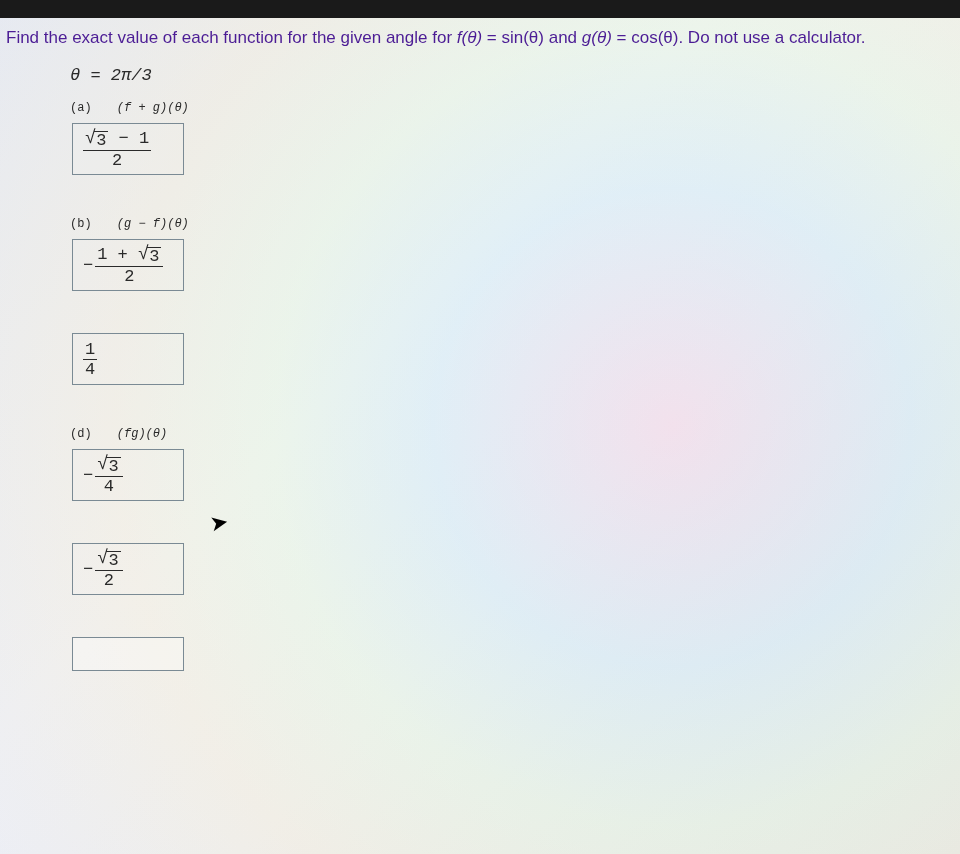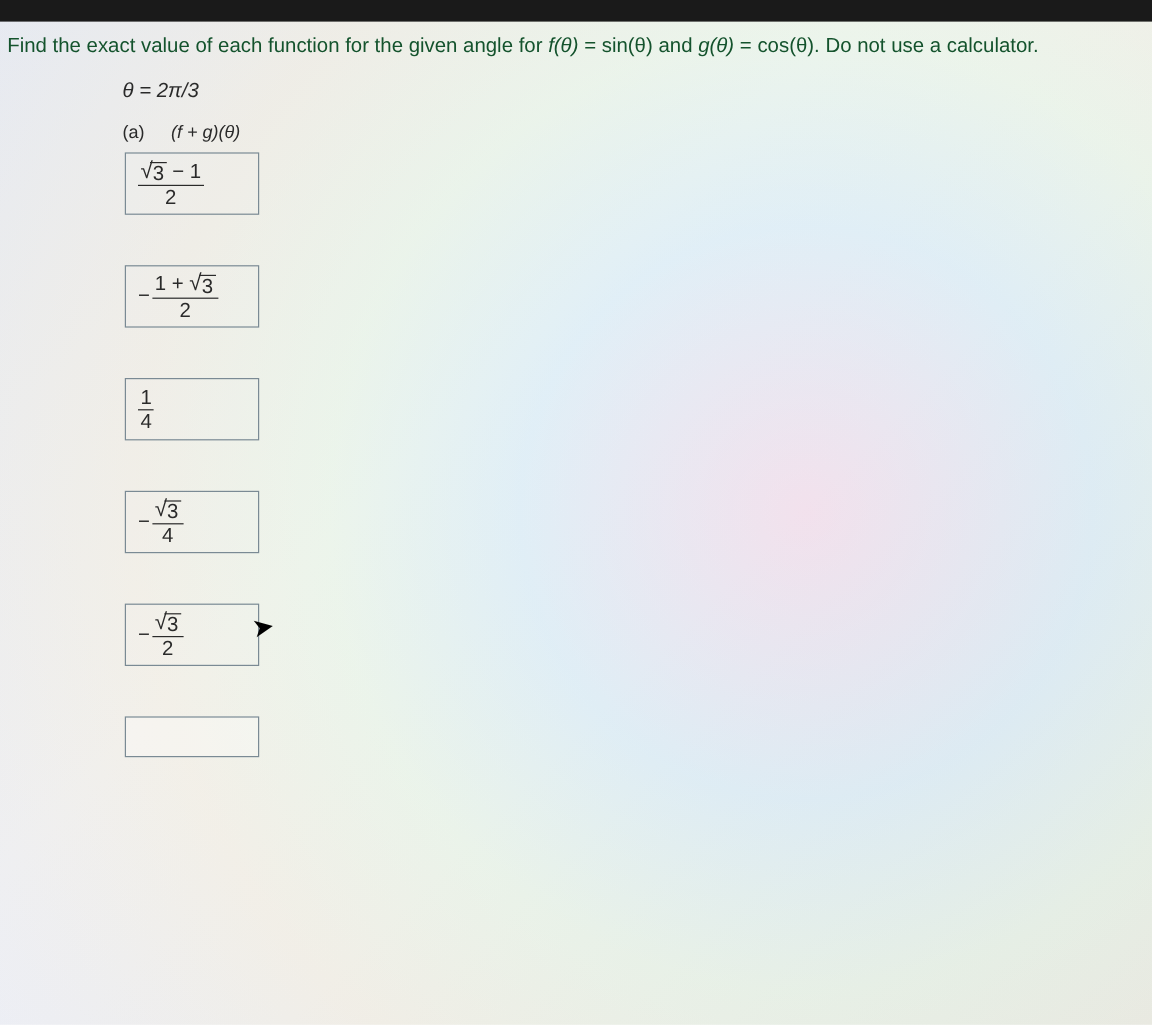--- a/index.html
+++ b/index.html
@@ -17,35 +17,36 @@
     height: 18px;
     background: #1a1a1a;
     width: 100%;
   }
   .content {
     padding: 10px 0 0 0;
   }
   .instruction {
     padding: 0 6px 18px 6px;
     font-size: 17px;
-    color: #14532d;
+    color: #4c1d95;
   }
   .problem-block {
-    padding-left: 102px;
+    padding-left: 70px;
+    font-family: Liberation Mono, monospace;
   }
   .theta-line {
     font-style: italic;
     margin-bottom: 16px;
     font-size: 17px;
   }
   .part {
     margin-bottom: 42px;
   }
   .part-label {
-    font-size: 15px;
+    font-size: 12px;
     margin-bottom: 8px;
   }
   .part-letter {
     display: inline-block;
     margin-right: 18px;
   }
   .answer-box {
     border: 1px solid #7a8a94;
     background: rgba(255,255,255,0.05);
     width: 112px;
@@ -132,20 +133,24 @@
                 <span class="radical">√</span>
                 <span class="radicand">3</span>
               </span><span> − 1</span>
           </span>
           <span class="den">2</span>
         </span>
       </div>
     </div>
 
     <div class="part">
+      <div class="part-label">
+        <span class="part-letter">(b)</span>
+        <span class="ital">(g − f)(θ)</span>
+      </div>
       <div class="answer-box">
         <span class="minus">−</span>
         <span class="frac">
           <span class="num">
             <span>1 + </span><span class="sqrt">
                 <span class="radical">√</span>
                 <span class="radicand">3</span>
               </span>
           </span>
           <span class="den">2</span>
@@ -156,20 +161,24 @@
     <div class="part">
       <div class="answer-box">
         <span class="frac">
           <span class="num">1</span>
           <span class="den">4</span>
         </span>
       </div>
     </div>
 
     <div class="part">
+      <div class="part-label">
+        <span class="part-letter">(d)</span>
+        <span class="ital">(fg)(θ)</span>
+      </div>
       <div class="answer-box">
         <span class="minus">−</span>
         <span class="frac">
           <span class="num">
             <span class="sqrt">
                 <span class="radical">√</span>
                 <span class="radicand">3</span>
               </span>
           </span>
           <span class="den">4</span>

